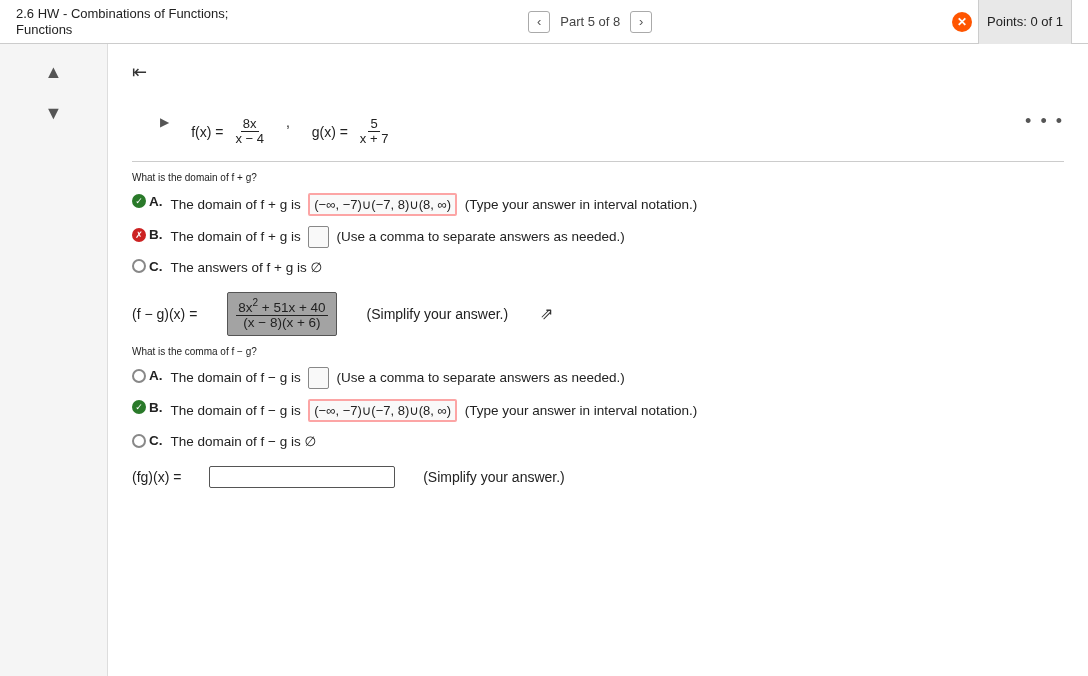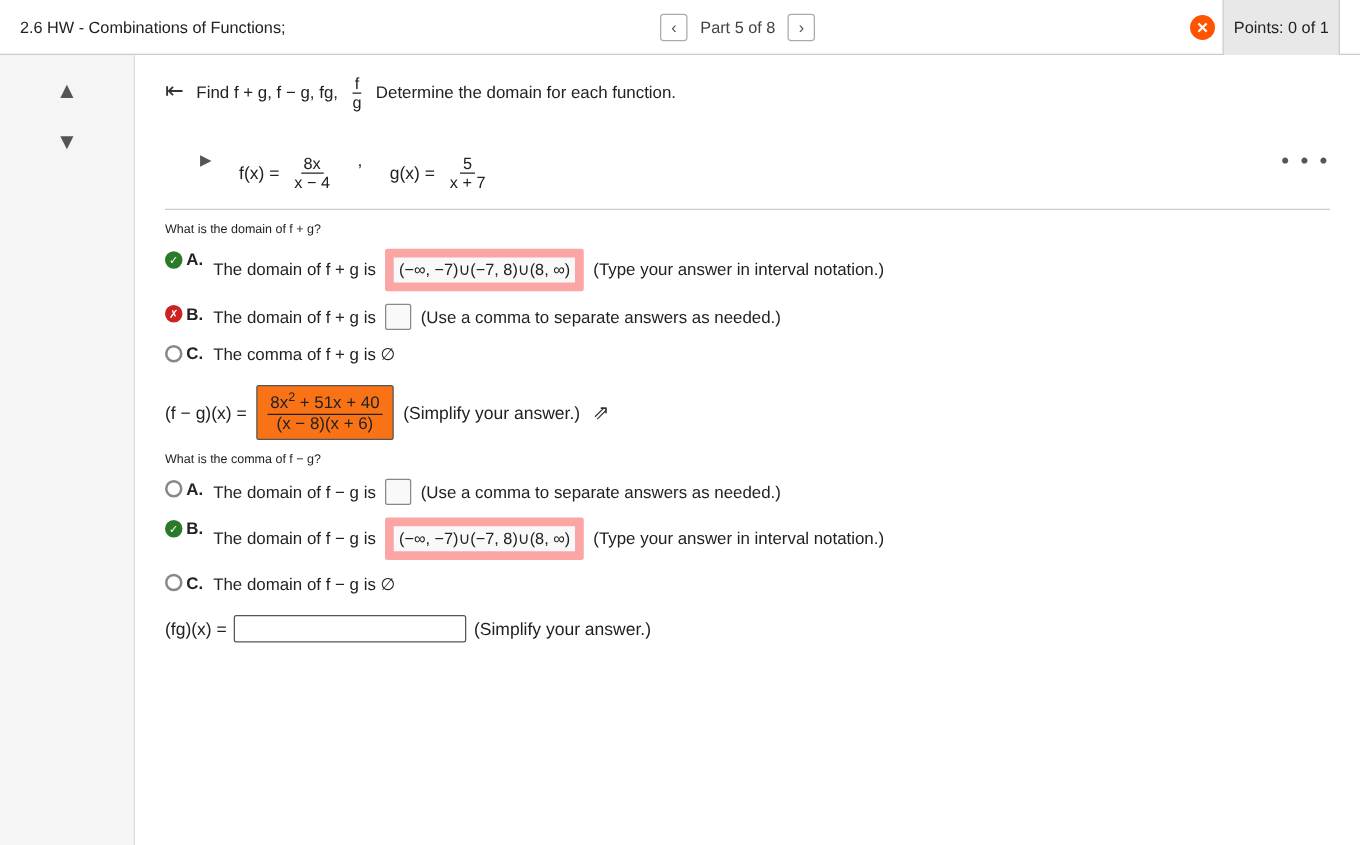--- a/index.html
+++ b/index.html
@@ -241,50 +241,50 @@
       font-size: 13.5px;
       font-weight: bold;
     }
     .option-text {
       flex: 1;
       font-size: 13.5px;
       line-height: 1.5;
     }
     .interval-box {
       display: inline-block;
-      border: 7px solid #fca5a5;
+      border: 2px solid #fca5a5;
       border-radius: 2px;
       padding: 0 4px;
       background: #f9f9f9;
       font-size: 13px;
     }
     .curly-box {
       display: inline-block;
       border: 1px solid #888;
       border-radius: 2px;
       padding: 0 4px;
       background: #f9f9f9;
       font-size: 13px;
     }
 
     
     .formula-row {
       display: flex;
       align-items: center;
-      gap: 2px;
+      gap: 24px;
       margin: 14px 0 10px 0;
       font-size: 14px;
     }
     .formula-box {
       display: inline-block;
       border: 1px solid #555;
       border-radius: 2px;
       padding: 4px 8px;
       font-size: 13.5px;
-      background: #f97316;
+      background: #a3a3a3;
     }
 
     .input-box {
       display: inline-block;
       border: 1px solid #555;
       border-radius: 2px;
       min-width: 60px;
       height: 22px;
       padding: 1px 4px;
       font-size: 13px;
@@ -303,20 +303,21 @@
     }
 
     sup { font-size: 10px; vertical-align: super; }
   </style>
 </head>
 <body>
 
 <div class="header">
   <div class="header-left">
     <span>2.6 HW - Combinations of Functions;</span>
+    <span>Functions</span>
   </div>
   <div class="header-center">
     <button class="nav-btn">‹</button>
     <span>Part 5 of 8</span>
     <button class="nav-btn">›</button>
   </div>
   <div class="header-right">
     <span class="x-icon">✕</span>
     <span class="points-badge">Points: 0 of 1</span>
   </div>
@@ -326,28 +327,20 @@
 
   <div class="sidebar">
     <span class="sidebar-arrow sidebar-arrow-up">▲</span>
     <span class="sidebar-arrow sidebar-arrow-down">▼</span>
   </div>
 
   <div class="content">
 
     <div class="instruction-row">
       <span class="back-arrow">⇤</span>
-      <div class="instruction-text">
-        <span>Find f + g, f − g, fg,&nbsp;</span>
-        <span class="fraction">
-          <span class="numer">f</span>
-          <span class="denom">g</span>
-        </span>
-        <span>&nbsp;Determine the domain for each function.</span>
-      </div>
     </div>
 
     <div class="func-defs">
       <span class="arrow-bullet">▶</span>
       <span class="func-def">
         <span>f(x) =&nbsp;</span>
         <span class="fraction">
           <span class="numer">8x</span>
           <span class="denom">x − 4</span>
         </span>
@@ -394,21 +387,21 @@
         <span class="curly-box">&nbsp;&nbsp;&nbsp;</span>
         <span>&nbsp;(Use a comma to separate answers as needed.)</span>
       </span>
     </div>
 
     <div class="option-row">
       <div class="option-indicator">
         <span class="radio-circle"></span>
         <span class="option-letter">C.</span>
       </div>
-      <span class="option-text">The comma of f + g is ∅</span>
+      <span class="option-text">The answers of f + g is ∅</span>
     </div>
 
     <div class="formula-row">
       <span>(f − g)(x) =&nbsp;</span>
       <span class="fraction formula-box">
         <span style="display:flex;flex-direction:column;align-items:center;">
           <span class="numer">8x<sup>2</sup> + 51x + 40</span>
           <span class="denom">(x − 8)(x + 6)</span>
         </span>
       </span>

